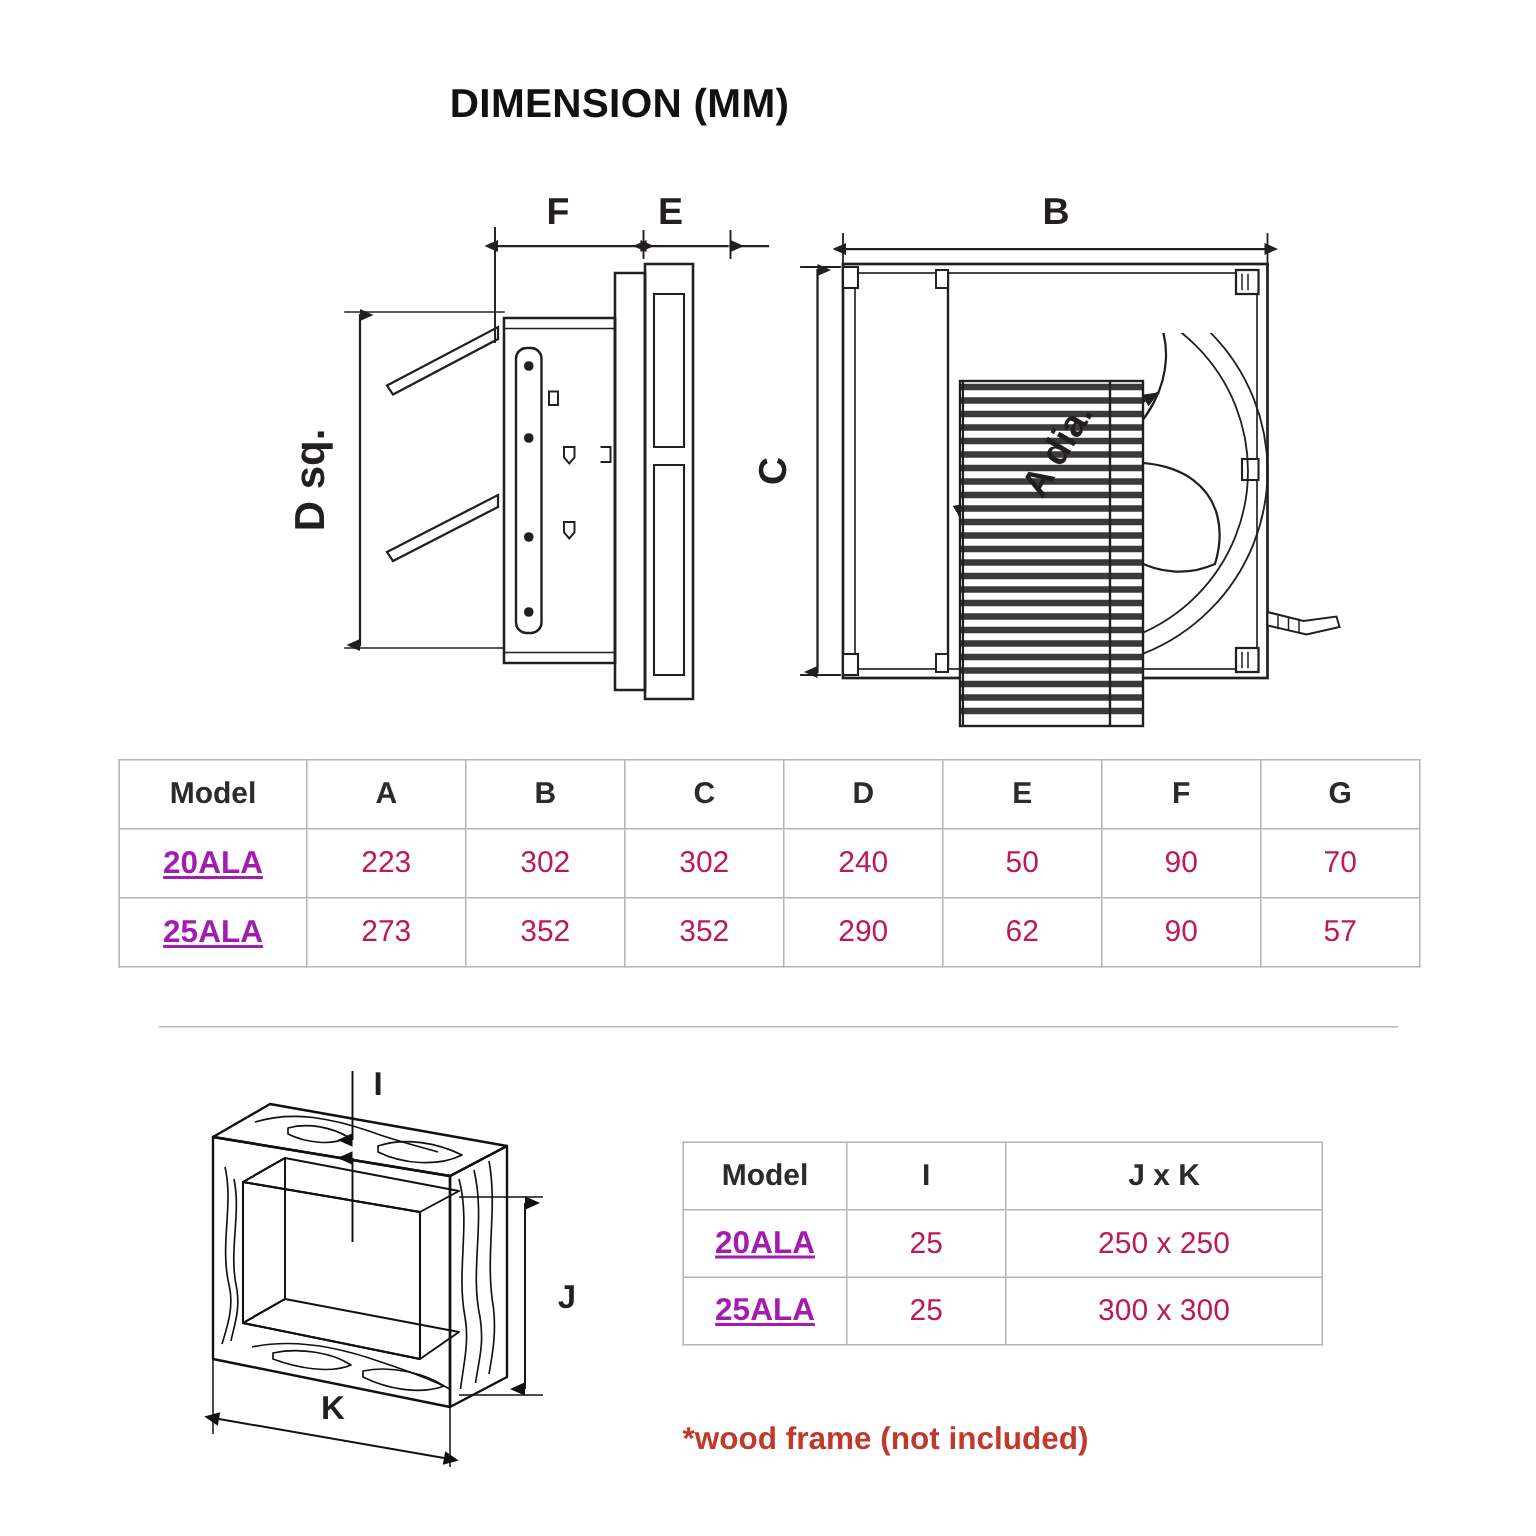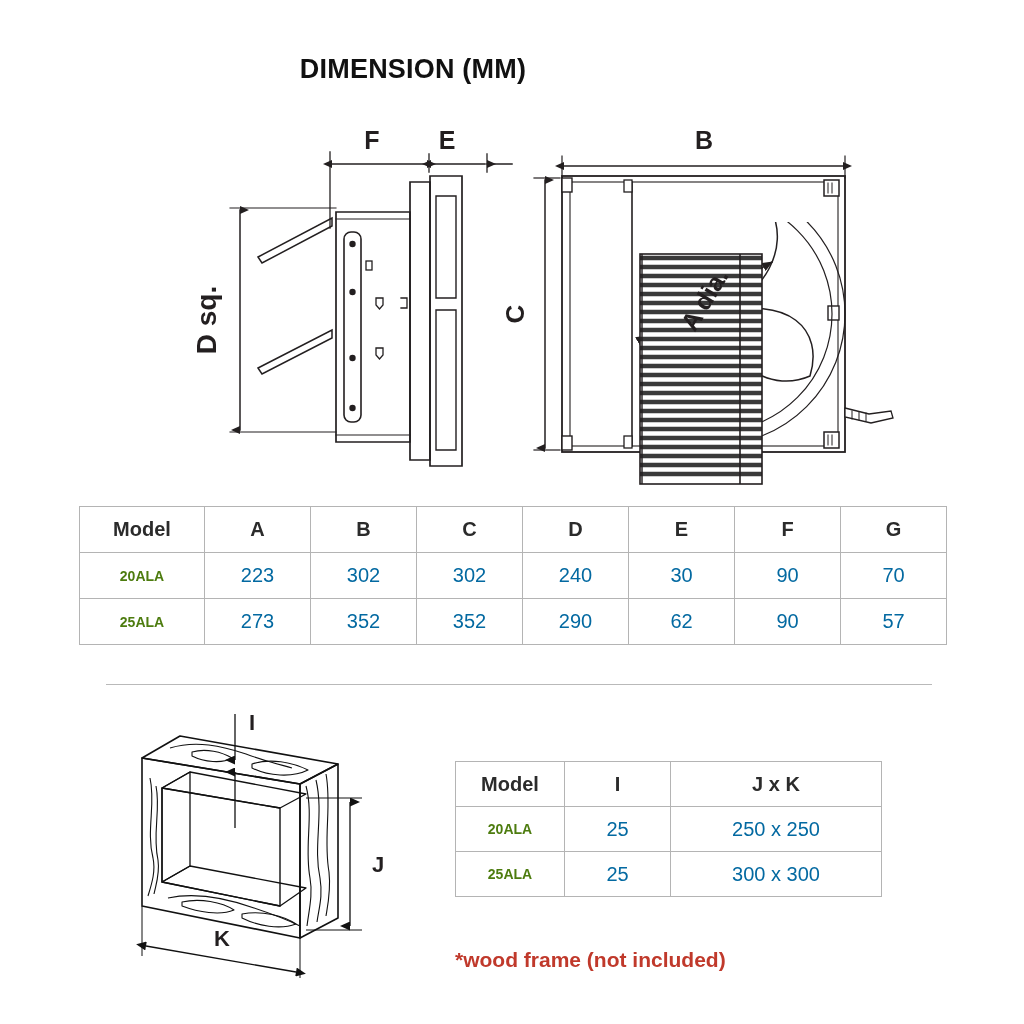--- a/index.html
+++ b/index.html
@@ -42,34 +42,35 @@
   
   .tbl {
     position: absolute;
     border-collapse: collapse;
     background: #ffffff;
   }
   .tbl td {
     border: 1px solid #b4b4b4;
     text-align: center;
     vertical-align: middle;
-    color: #0369a1;
+    color: #be185d;
     font-size: 20px;
     font-weight: normal;
     padding: 0;
   }
   .tbl td.hdr {
     font-weight: bold;
     color: #2b2b2b;
     font-size: 20px;
   }
   .tbl td.model {
     font-weight: bold;
-    color: #4d7c0f;
-    font-size: 14px;
+    color: #a21caf;
+    font-size: 21px;
+    text-decoration: underline;
   }
 
   
   #main-table {
     left: 79px;
     top: 506px;
   }
   #main-table td { height: 45px; width: 105px; }
   #main-table td.c0 { width: 124px; }
 
@@ -299,21 +300,21 @@
     <td class="hdr">E</td>
     <td class="hdr">F</td>
     <td class="hdr">G</td>
   </tr>
   <tr>
     <td class="model c0">20ALA</td>
     <td>223</td>
     <td>302</td>
     <td>302</td>
     <td>240</td>
-    <td>30</td>
+    <td>50</td>
     <td>90</td>
     <td>70</td>
   </tr>
   <tr>
     <td class="model c0">25ALA</td>
     <td>273</td>
     <td>352</td>
     <td>352</td>
     <td>290</td>
     <td>62</td>

